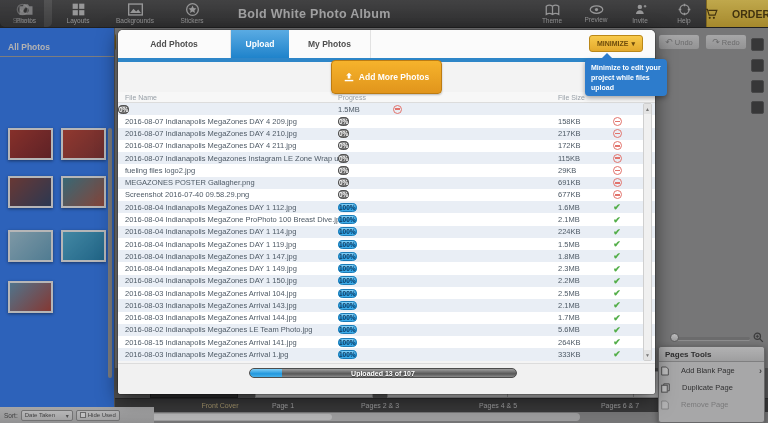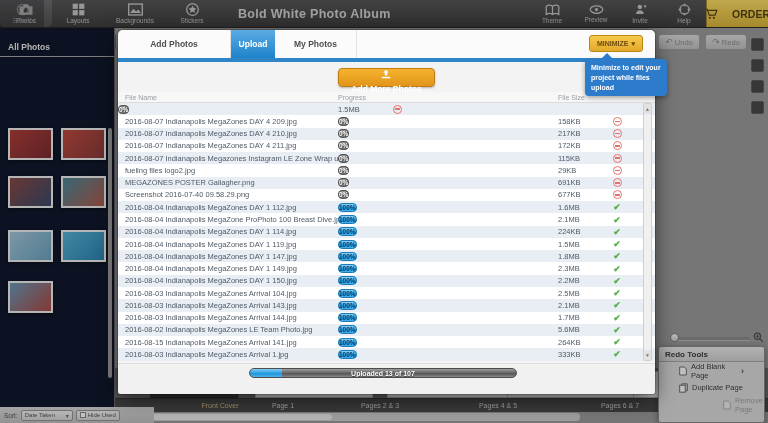--- a/index.html
+++ b/index.html
@@ -34,21 +34,21 @@
   .addphotos-btn .plus::before { content:"+"; font-size:10px; font-weight:bold; }
   .history-btn { position:absolute; top:34px; height:16px; width:42px;
     background:linear-gradient(#dddddd,#c3c3c3); border:1px solid #9e9e9e; border-radius:3px;
     color:#8c8c8c; font-size:7.5px; display:flex; align-items:center; justify-content:center; gap:2px; }
   .history-btn.undo { left:658px; } .history-btn.redo { left:705px; }
   .history-btn.undo::before { content:"↶"; font-size:9px; }
   .history-btn.redo::before { content:"↷"; font-size:9px; }
   .edge-icon { position:absolute; left:751px; width:13px; height:13px; background:#484848; border:1px solid #5e5e5e; border-radius:2px; }
 
   
-  .sidebar { position:absolute; left:0; top:28px; width:115px; height:380px; background:#0f172a; border-right:1px solid #6e6e6e; }
+  .sidebar { position:absolute; left:0; top:28px; width:115px; height:380px; background:#3b82f6; border-right:1px solid #6e6e6e; }
   .sidebar h3 { font-size:8.5px; font-weight:bold; color:#ececec; padding:14px 8px 4px; border-bottom:1px solid #a6a6a6; }
   .thumb { position:absolute; width:45px; height:32px; border:2px solid #f2f2f2; box-shadow:0 1px 3px rgba(0,0,0,.45); }
   .thumb:nth-child(1){left:8px;top:100px;} .thumb:nth-child(2){left:61px;top:100px;}
   .thumb:nth-child(3){left:8px;top:148px;} .thumb:nth-child(4){left:61px;top:148px;}
   .thumb:nth-child(5){left:8px;top:202px;} .thumb:nth-child(6){left:61px;top:202px;}
   .thumb:nth-child(7){left:8px;top:253px;}
   .side-scroll { position:absolute; right:2px; top:100px; width:4px; height:250px; background:#a8a8a8; border-radius:2px; }
   .sortbar { position:absolute; left:0; top:407px; width:154px; height:16px; background:linear-gradient(#dcdcdc,#c2c2c2);
     display:flex; align-items:center; gap:3px; padding:0 4px; z-index:2; }
   .sortbar .s-lbl { font-size:6.5px; color:#555; }
@@ -80,48 +80,48 @@
   
   .zoomslider { position:absolute; left:664px; top:332px; width:100px; height:12px; z-index:2; }
   .zoomslider .track { position:absolute; left:10px; right:14px; top:5px; height:3px; background:#8e8e8e; border-radius:2px; box-shadow:0 1px 0 rgba(255,255,255,.3); }
   .zoomslider .knob { position:absolute; left:6px; top:1px; width:9px; height:9px; border-radius:50%;
     background:linear-gradient(#fdfdfd,#cfcfcf); border:1px solid #7e7e7e; }
   .zoomslider .mag { position:absolute; right:0; top:0; }
   .pagetools { position:absolute; left:658px; top:346px; width:107px; height:77px; z-index:2;
     background:#dedede; border:1px solid #8a8a8a; border-radius:3px; box-shadow:0 2px 6px rgba(0,0,0,.4); }
   .pagetools .pt-title { height:15px; background:linear-gradient(#ececec,#d2d2d2); border-bottom:1px solid #a8a8a8;
     font-size:8px; font-weight:bold; color:#3c3c3c; display:flex; align-items:center; padding-left:6px; border-radius:3px 3px 0 0; }
-  .pt-item { height:17px; display:flex; align-items:center; gap:4px; padding:0 20px; font-size:7.5px; color:#3f3f3f; }
-  .pt-item.disabled { color:#a2a2a2;margin-left:44px; }
+  .pt-item { height:17px; display:flex; align-items:center; gap:12px; padding:0 2px; font-size:7.5px; color:#3f3f3f; }
+  .pt-item.disabled { color:#a2a2a2; }
   .pt-item .sub::after { content:"›"; margin-left:auto; font-size:9px; color:#555; font-weight:bold; }
 
   
   .dim { position:absolute; inset:0; background:rgba(5,5,8,.25); z-index:5; }
 
   
   .modal { position:absolute; left:118px; top:30px; width:537px; height:364px; z-index:10;
     background:#f4f4f4; border-radius:5px 5px 3px 3px;
     box-shadow:0 5px 20px rgba(0,0,0,.55), 0 0 0 1px rgba(0,0,0,.18); }
   .tabbar { height:28px; background:#fbfbfb; border-radius:5px 5px 0 0; display:flex; position:relative; }
   .tab { display:flex; align-items:center; justify-content:center; font-size:8.5px; font-weight:bold; color:#4e4e4e;
     border-right:1px solid #e2e2e2; }
   .tab:nth-child(1){ width:113px; border-radius:5px 0 0 0; }
-  .tab:nth-child(2){ width:44px; }
+  .tab:nth-child(2){ width:58px; }
   .tab:nth-child(3){ width:82px; }
   .tab:nth-child(4){ width:110px; }
   .tab.active { background:linear-gradient(#5aabe3,#1f83cb); color:#fff; border-right:none; }
   .minimize-btn { position:absolute; right:12px; top:5px; width:54px; height:17px;
     background:linear-gradient(#f8ca4c,#e3a92c); border:1px solid #bb8818; border-radius:3px;
     font-size:7px; font-weight:bold; color:#6e4c0c; display:flex; align-items:center; justify-content:center; gap:3px; }
   .minimize-btn .caret::after { content:"▾"; font-size:7px; }
   .blueline { height:4px; background:#2e86c8; }
   .upper { height:30px; background:#f3f3f3; display:flex; align-items:center; justify-content:center; }
-  .addmore-btn { height:19px; padding:0 12px; display:flex; align-items:center; gap:5px;
+  .addmore-btn { height:34px; padding:0 12px; display:flex; align-items:center; gap:5px;
     background:linear-gradient(#f6b32c,#e1951c); border:1px solid #bd7c12; border-radius:4px;
-    color:#fff; font-size:8.5px; font-weight:bold; box-shadow:0 1px 2px rgba(0,0,0,.25);flex-direction:column; }
+    color:#fff; font-size:8.5px; font-weight:bold; box-shadow:0 1px 2px rgba(0,0,0,.25); }
 
   .thead { height:11px; display:flex; align-items:center; background:#f7f7f7; border-bottom:1px solid #dcdcdc;
     font-size:7px; color:#98a0a8; }
   .c-name { width:220px; padding-left:7px; overflow:hidden; white-space:nowrap; }
   .c-prog { width:220px; }
   .c-size { width:47px; }
   .c-status { width:24px; display:flex; justify-content:center; align-items:center; }
   .tbody { height:258px; display:flex; flex-direction:column; background:#fff; position:relative; }
   .trow { flex:0 0 12.28px; display:flex; align-items:center; font-size:7.5px; color:#4e5a66; }
   .trow.alt { background:#e9eef5; }
@@ -332,21 +332,21 @@
   <span class="mag">
       <svg width="11" height="11" viewBox="0 0 14 14">
         <circle cx="5.5" cy="5.5" r="4" fill="none" stroke="#4e4e4e" stroke-width="1.6"></circle>
         <path d="M8.5 8.5l4 4" stroke="#4e4e4e" stroke-width="1.6"></path>
         <path d="M3.5 5.5h4M5.5 3.5v4" stroke="#4e4e4e" stroke-width="1.2"></path>
       </svg>
     </span>
 </div>
 
 <div class="pagetools">
-  <div class="pt-title">Redo Tools</div>
+  <div class="pt-title">Pages Tools</div>
   <div class="pt-item">
     <span>
         <svg width="8" height="10" viewBox="0 0 12 14">
           <path d="M1 1h7l3 3v9H1z" fill="#fff" stroke="#666" stroke-width="1.4"></path>
         </svg>
       </span>
     <span>Add Blank Page</span>
     <span class="sub" style="margin-left:auto"></span>
   </div>
   <div class="pt-item">

